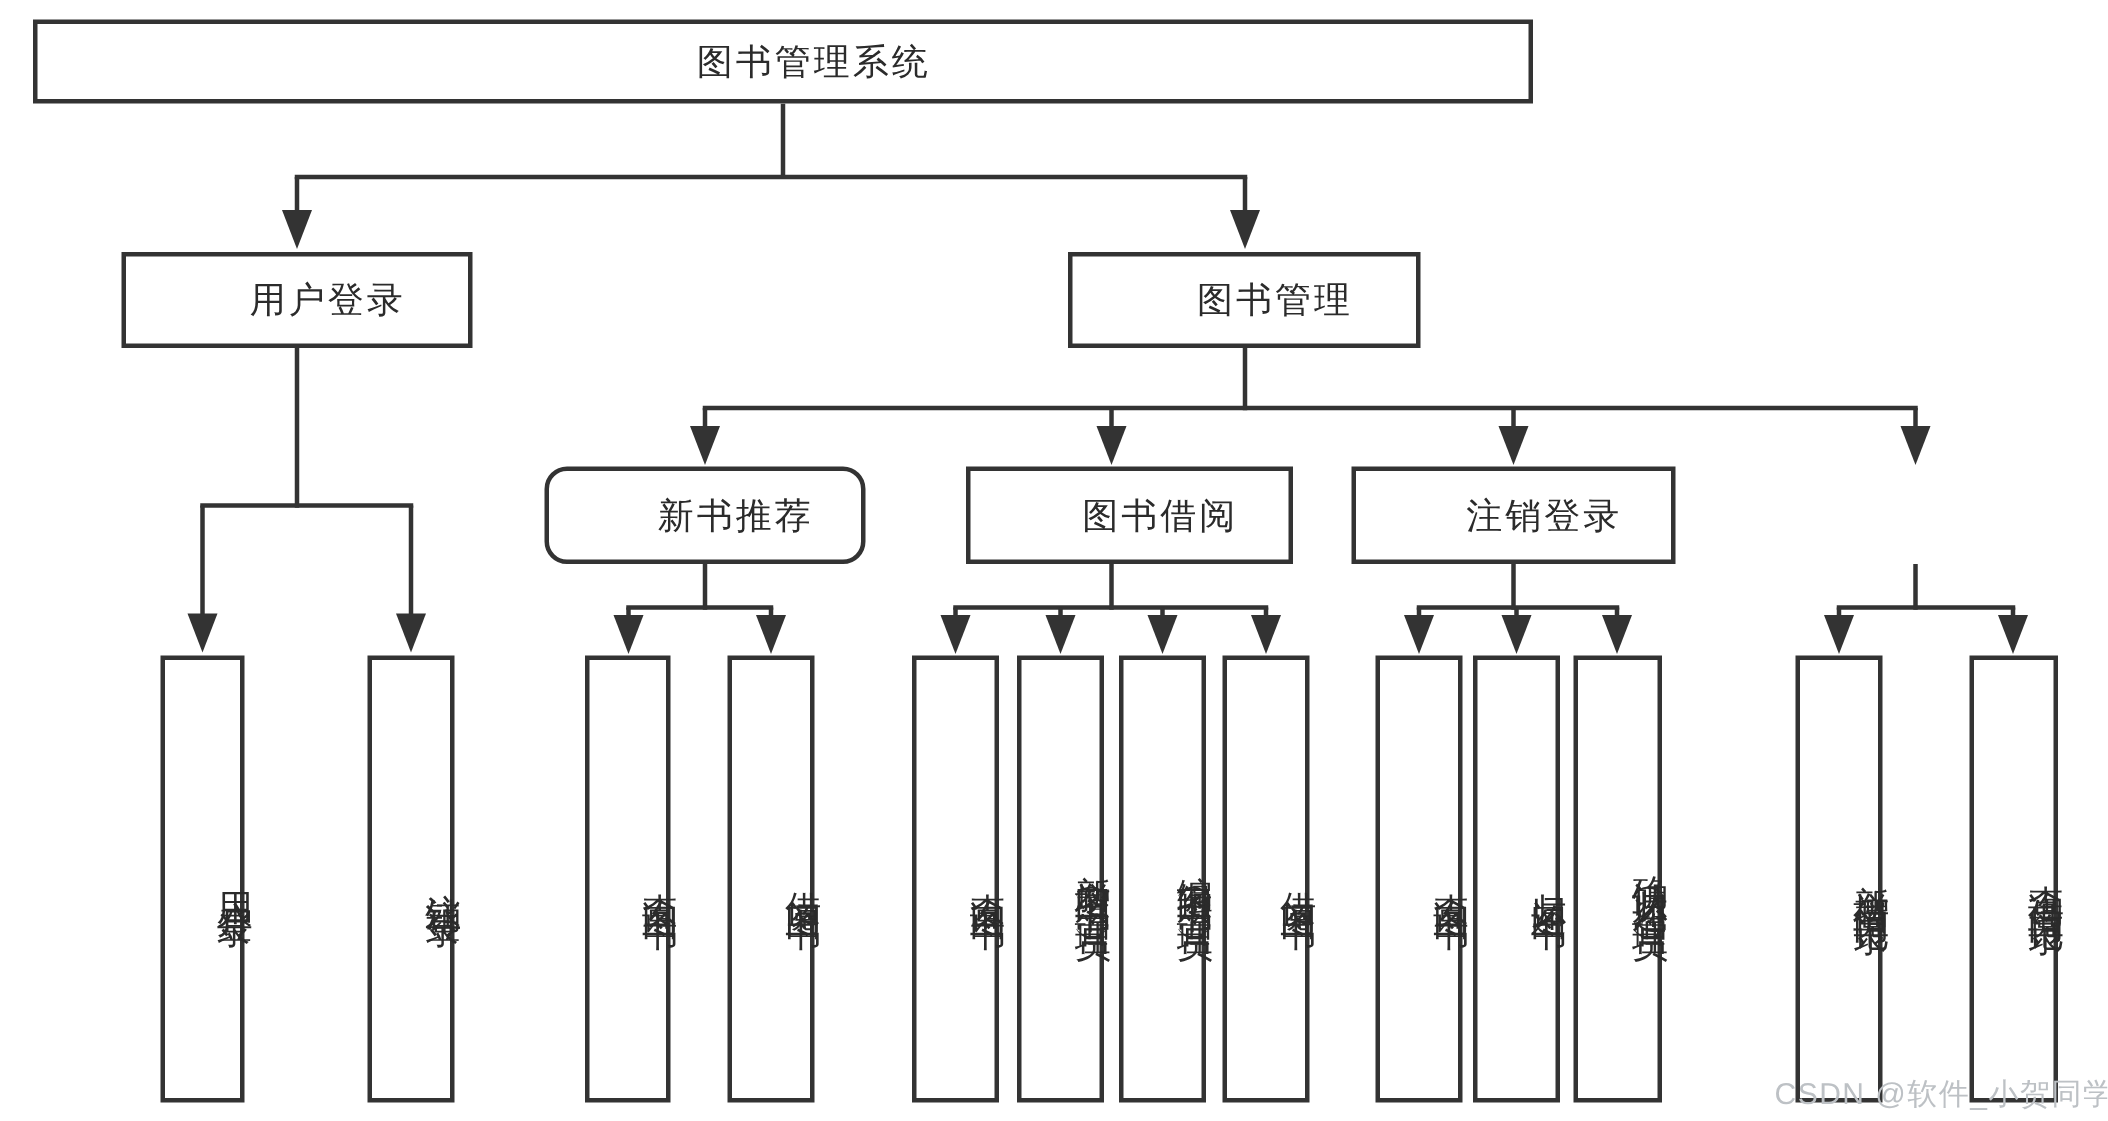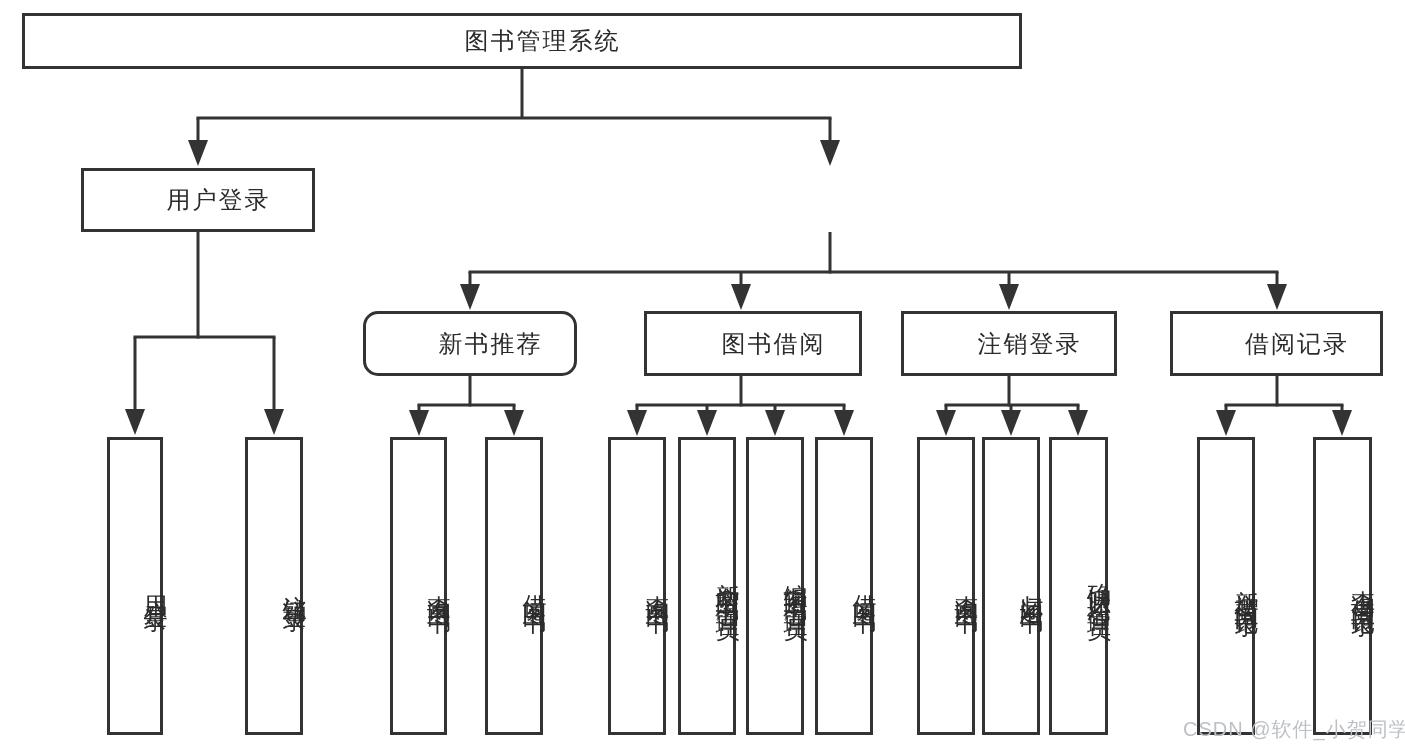--- a/index.html
+++ b/index.html
@@ -129,33 +129,33 @@
     </g>
   </svg>
 
   <div class="node h-node" style="left:22px;top:13px;width:1000px;height:56px;">
     <span>图书管理系统</span>
   </div>
 
   <div class="node h-node" style="left:81px;top:168px;width:234px;height:64px;">
     <span>用户登录</span>
   </div>
+  <div class="node h-node" style="left:712px;top:168px;width:235px;height:64px;">
+    <span>图书管理</span>
+  </div>
 
   <div class="node h-node" style="left:363px;top:311px;width:214px;height:65px;border-radius:15px;">
     <span>新书推荐</span>
   </div>
   <div class="node h-node" style="left:644px;top:311px;width:218px;height:65px;">
     <span>图书借阅</span>
   </div>
   <div class="node h-node" style="left:901px;top:311px;width:216px;height:65px;">
     <span>注销登录</span>
   </div>
-  <div class="node h-node" style="left:1170px;top:311px;width:213px;height:65px;">
-    <span>借阅记录</span>
-  </div>
 
   <div class="node v-node" style="left:107px;top:437px;width:56px;height:298px;">
     <span>用户登录</span>
   </div>
   <div class="node v-node" style="left:245px;top:437px;width:58px;height:298px;">
     <span>注销登录</span>
   </div>
 
   <div class="node v-node" style="left:390px;top:437px;width:57px;height:298px;">
     <span>查询图书</span>

